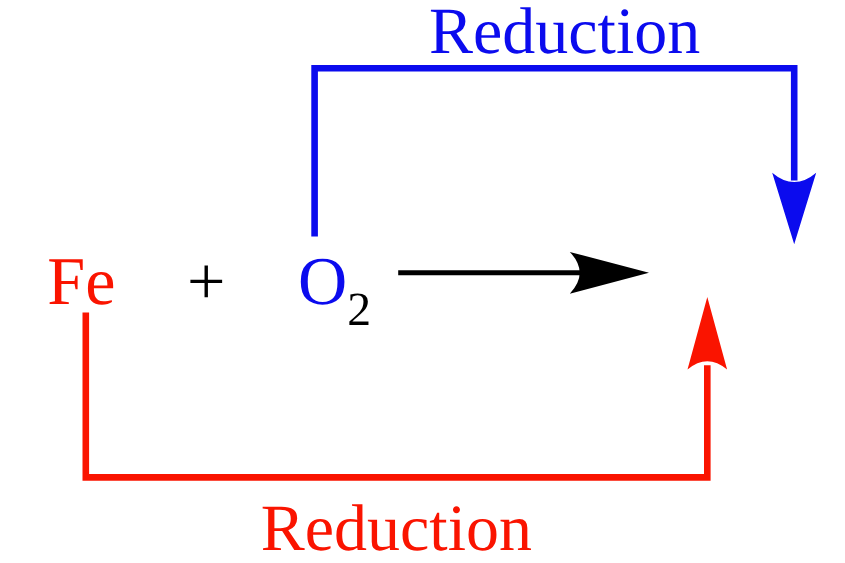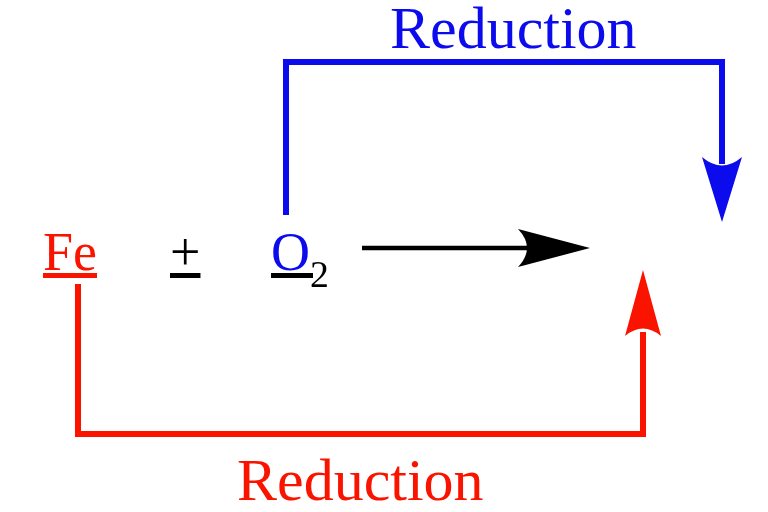--- a/index.html
+++ b/index.html
@@ -31,21 +31,21 @@
   .txt {
     position: absolute;
     white-space: nowrap;
     line-height: 1;
     color: var(--ink, #000000);
   }
   .blue { color: var(--reduction, #0b0bee); }
   .red  { color: var(--oxidation, #fa1400); }
 
   .label   { font-size: 60px; }
-  .formula { font-size: 54px; text-decoration: underline; }
+  .formula { font-size: 62px; }
   .h2o     { font-size: 62px; }
 
   .formula .sub, .h2o .sub {
     font-size: 0.7em;
     vertical-align: -0.44em;
     line-height: 0;
     color: var(--ink, #000000);
   }
 
   .reduction-label { left: 390px; top: -2px; }

